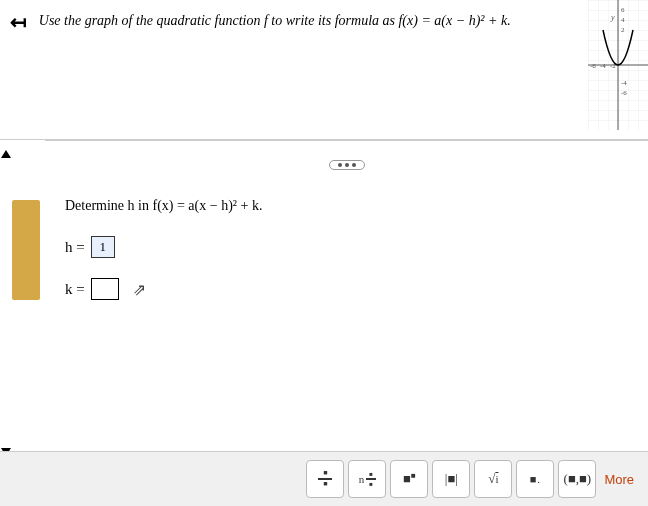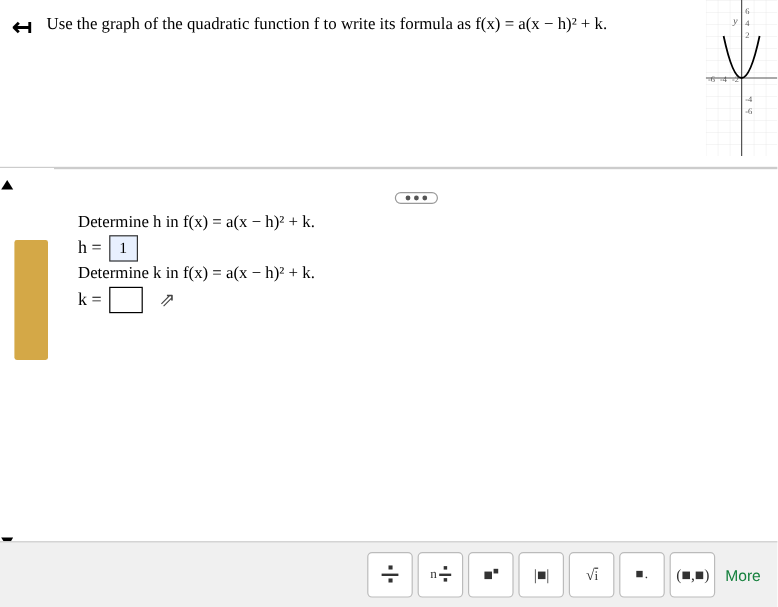--- a/index.html
+++ b/index.html
@@ -29,20 +29,21 @@
       cursor: pointer;
       color: #000;
       font-weight: bold;
     }
 
     .question-text {
       font-size: 14px;
       flex: 1;
       line-height: 1.5;
       padding-top: 2px;
+      font-style: italic;
     }
 
     
     .grid-container {
       position: absolute;
       right: 0;
       top: 0;
       width: 60px;
       height: 130px;
       overflow: hidden;
@@ -101,21 +102,21 @@
     
     .main-content {
       position: absolute;
       top: 140px;
       left: 45px;
       right: 0;
       bottom: 55px;
       padding: 20px 20px 10px 20px;
       display: flex;
       flex-direction: column;
-      gap: 0;
+      gap: 20px;
     }
 
     .dots-row {
       display: flex;
       justify-content: center;
       margin-bottom: 5px;
     }
 
     .dots {
       display: flex;
@@ -214,21 +215,21 @@
       font-size: 14px;
       color: #333;
       font-family: 'Times New Roman', Times, serif;
     }
 
     .more-btn {
       background: transparent;
       border: none;
       cursor: pointer;
       font-size: 13px;
-      color: #15803d;
+      color: #c2410c;
       padding: 0 4px;
       font-family: Arial, sans-serif;
     }
 
     .fraction-icon {
       display: flex;
       flex-direction: column;
       align-items: center;
       gap: 1px;
     }
@@ -321,21 +322,20 @@
     </div>
   </div>
 
   <div class="section-label">Determine h in f(x) = a(x − h)² + k.</div>
 
   <div class="answer-row">
     <span>h =</span>
     <span class="answer-box-filled">1</span>
   </div>
 
-  <div class="section-label">Determine k in f(x) = a(x − h)² + k.</div>
 
   <div class="answer-row">
     <span>k =</span>
     <input type="text" class="answer-box" value="" style="">
     <span class="cursor-icon">⇗</span>
   </div>
 </div>
 
 <div class="bottom-toolbar">
 

